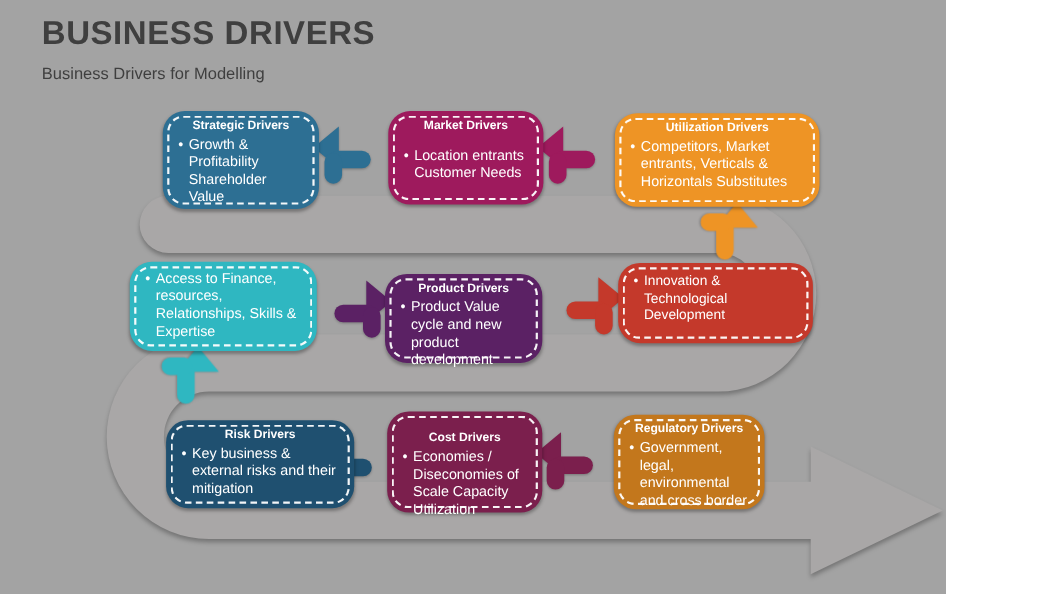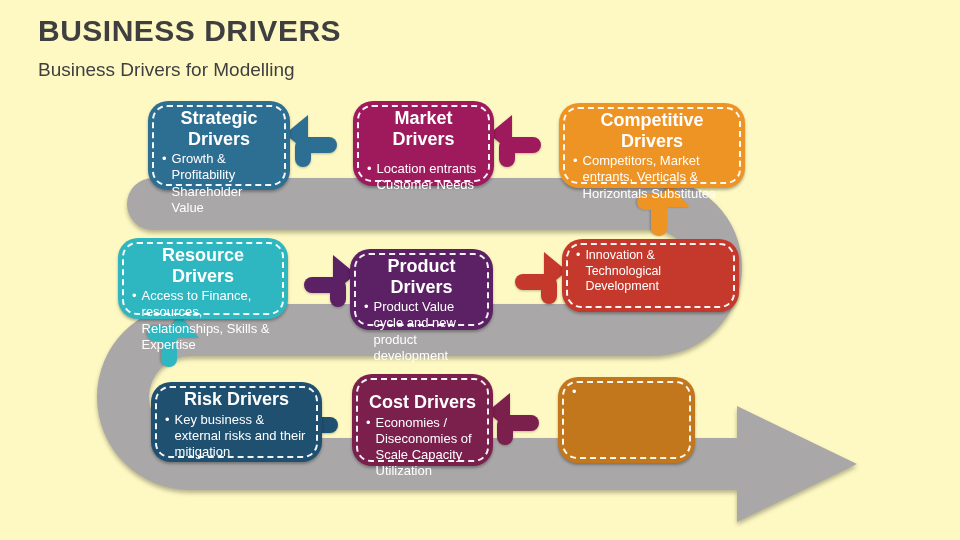--- a/index.html
+++ b/index.html
@@ -1,42 +1,42 @@
 <!DOCTYPE html>
 <html><head>
 <meta charset="utf-8">
 <style>
   html,body{margin:0;padding:0;background:#fff;}
   .stage{
-    position:relative;width:960px;height:540px;overflow:hidden;background:#fef9c3;
+    position:relative;width:860px;height:540px;overflow:hidden;background:#a3a3a3;
     font-family:"Liberation Sans", sans-serif;
   }
   
   .slide-title{
     position:absolute;left:38px;top:14px;font-size:30px;font-weight:bold;
     color:#3f3f3f;letter-spacing:.5px;
   }
   .slide-subtitle{
-    position:absolute;left:38px;top:59px;font-size:19px;color:#3f3f3f;
+    position:absolute;left:38px;top:59px;font-size:15px;color:#3f3f3f;
   }
   
   .snake{position:absolute;left:0;top:0;width:960px;height:540px;z-index:1;}
   .snake svg{filter:drop-shadow(0 3px 2px rgba(0,0,0,.28));}
   
   .dbox{
     position:absolute;z-index:3;border-radius:20px;color:#fff;
     box-shadow:0 2px 3px rgba(0,0,0,.3);
     padding:7px 12px 5px 12px;box-sizing:border-box;
   }
   .dashed{
     position:absolute;inset:4px;border:2px dashed rgba(255,255,255,.95);
     border-radius:15px;pointer-events:none;
   }
   .dbox-title{
-    position:relative;text-align:center;font-weight:bold;font-size:18px;
+    position:relative;text-align:center;font-weight:bold;font-size:11px;
     line-height:1.15;margin-bottom:2px;
   }
   .dbox-bullet{
     position:relative;display:flex;gap:5px;align-items:flex-start;
     font-size:13px;line-height:1.24;padding-left:2px;
   }
   .dot{flex:0 0 auto;}
   
   .box-strategic {left:148px;top:101px;width:142px;height:89px;}
   .box-market    {left:353px;top:101px;width:141px;height:85px;}
@@ -164,30 +164,29 @@
     <div class="dashed"></div>
     <div class="dbox-title">Market Drivers</div>
     <div class="dbox-bullet">
       <span class="dot">•</span>
       <span class="btext">Location entrants Customer Needs</span>
     </div>
   </div>
 
   <div class="dbox box-competitive" style="background: rgb(238, 148, 37);">
     <div class="dashed"></div>
-    <div class="dbox-title">Competitive Drivers</div>
+    <div class="dbox-title">Utilization Drivers</div>
     <div class="dbox-bullet">
       <span class="dot">•</span>
       <span class="btext">Competitors, Market entrants, Verticals &amp; Horizontals Substitutes</span>
     </div>
   </div>
 
   <div class="dbox box-resource" style="background: rgb(47, 183, 193);">
     <div class="dashed"></div>
-    <div class="dbox-title">Resource Drivers</div>
     <div class="dbox-bullet">
       <span class="dot">•</span>
       <span class="btext">Access to Finance, resources, Relationships, Skills &amp; Expertise</span>
     </div>
   </div>
 
   <div class="dbox box-product" style="background: rgb(91, 33, 100);">
     <div class="dashed"></div>
     <div class="dbox-title">Product Drivers</div>
     <div class="dbox-bullet">
@@ -217,18 +216,20 @@
     <div class="dashed"></div>
     <div class="dbox-title">Cost Drivers</div>
     <div class="dbox-bullet">
       <span class="dot">•</span>
       <span class="btext">Economies / Diseconomies of Scale Capacity Utilization</span>
     </div>
   </div>
 
   <div class="dbox box-regulatory" style="background: rgb(195, 119, 28);">
     <div class="dashed"></div>
-    <div class="dbox-bullet">
-      <span class="dot">•</span>
+    <div class="dbox-title">Regulatory Drivers</div>
+    <div class="dbox-bullet">
+      <span class="dot">•</span>
+      <span class="btext">Government, legal, environmental and cross border</span>
     </div>
   </div>
 
 </div>
 
 </body></html>

